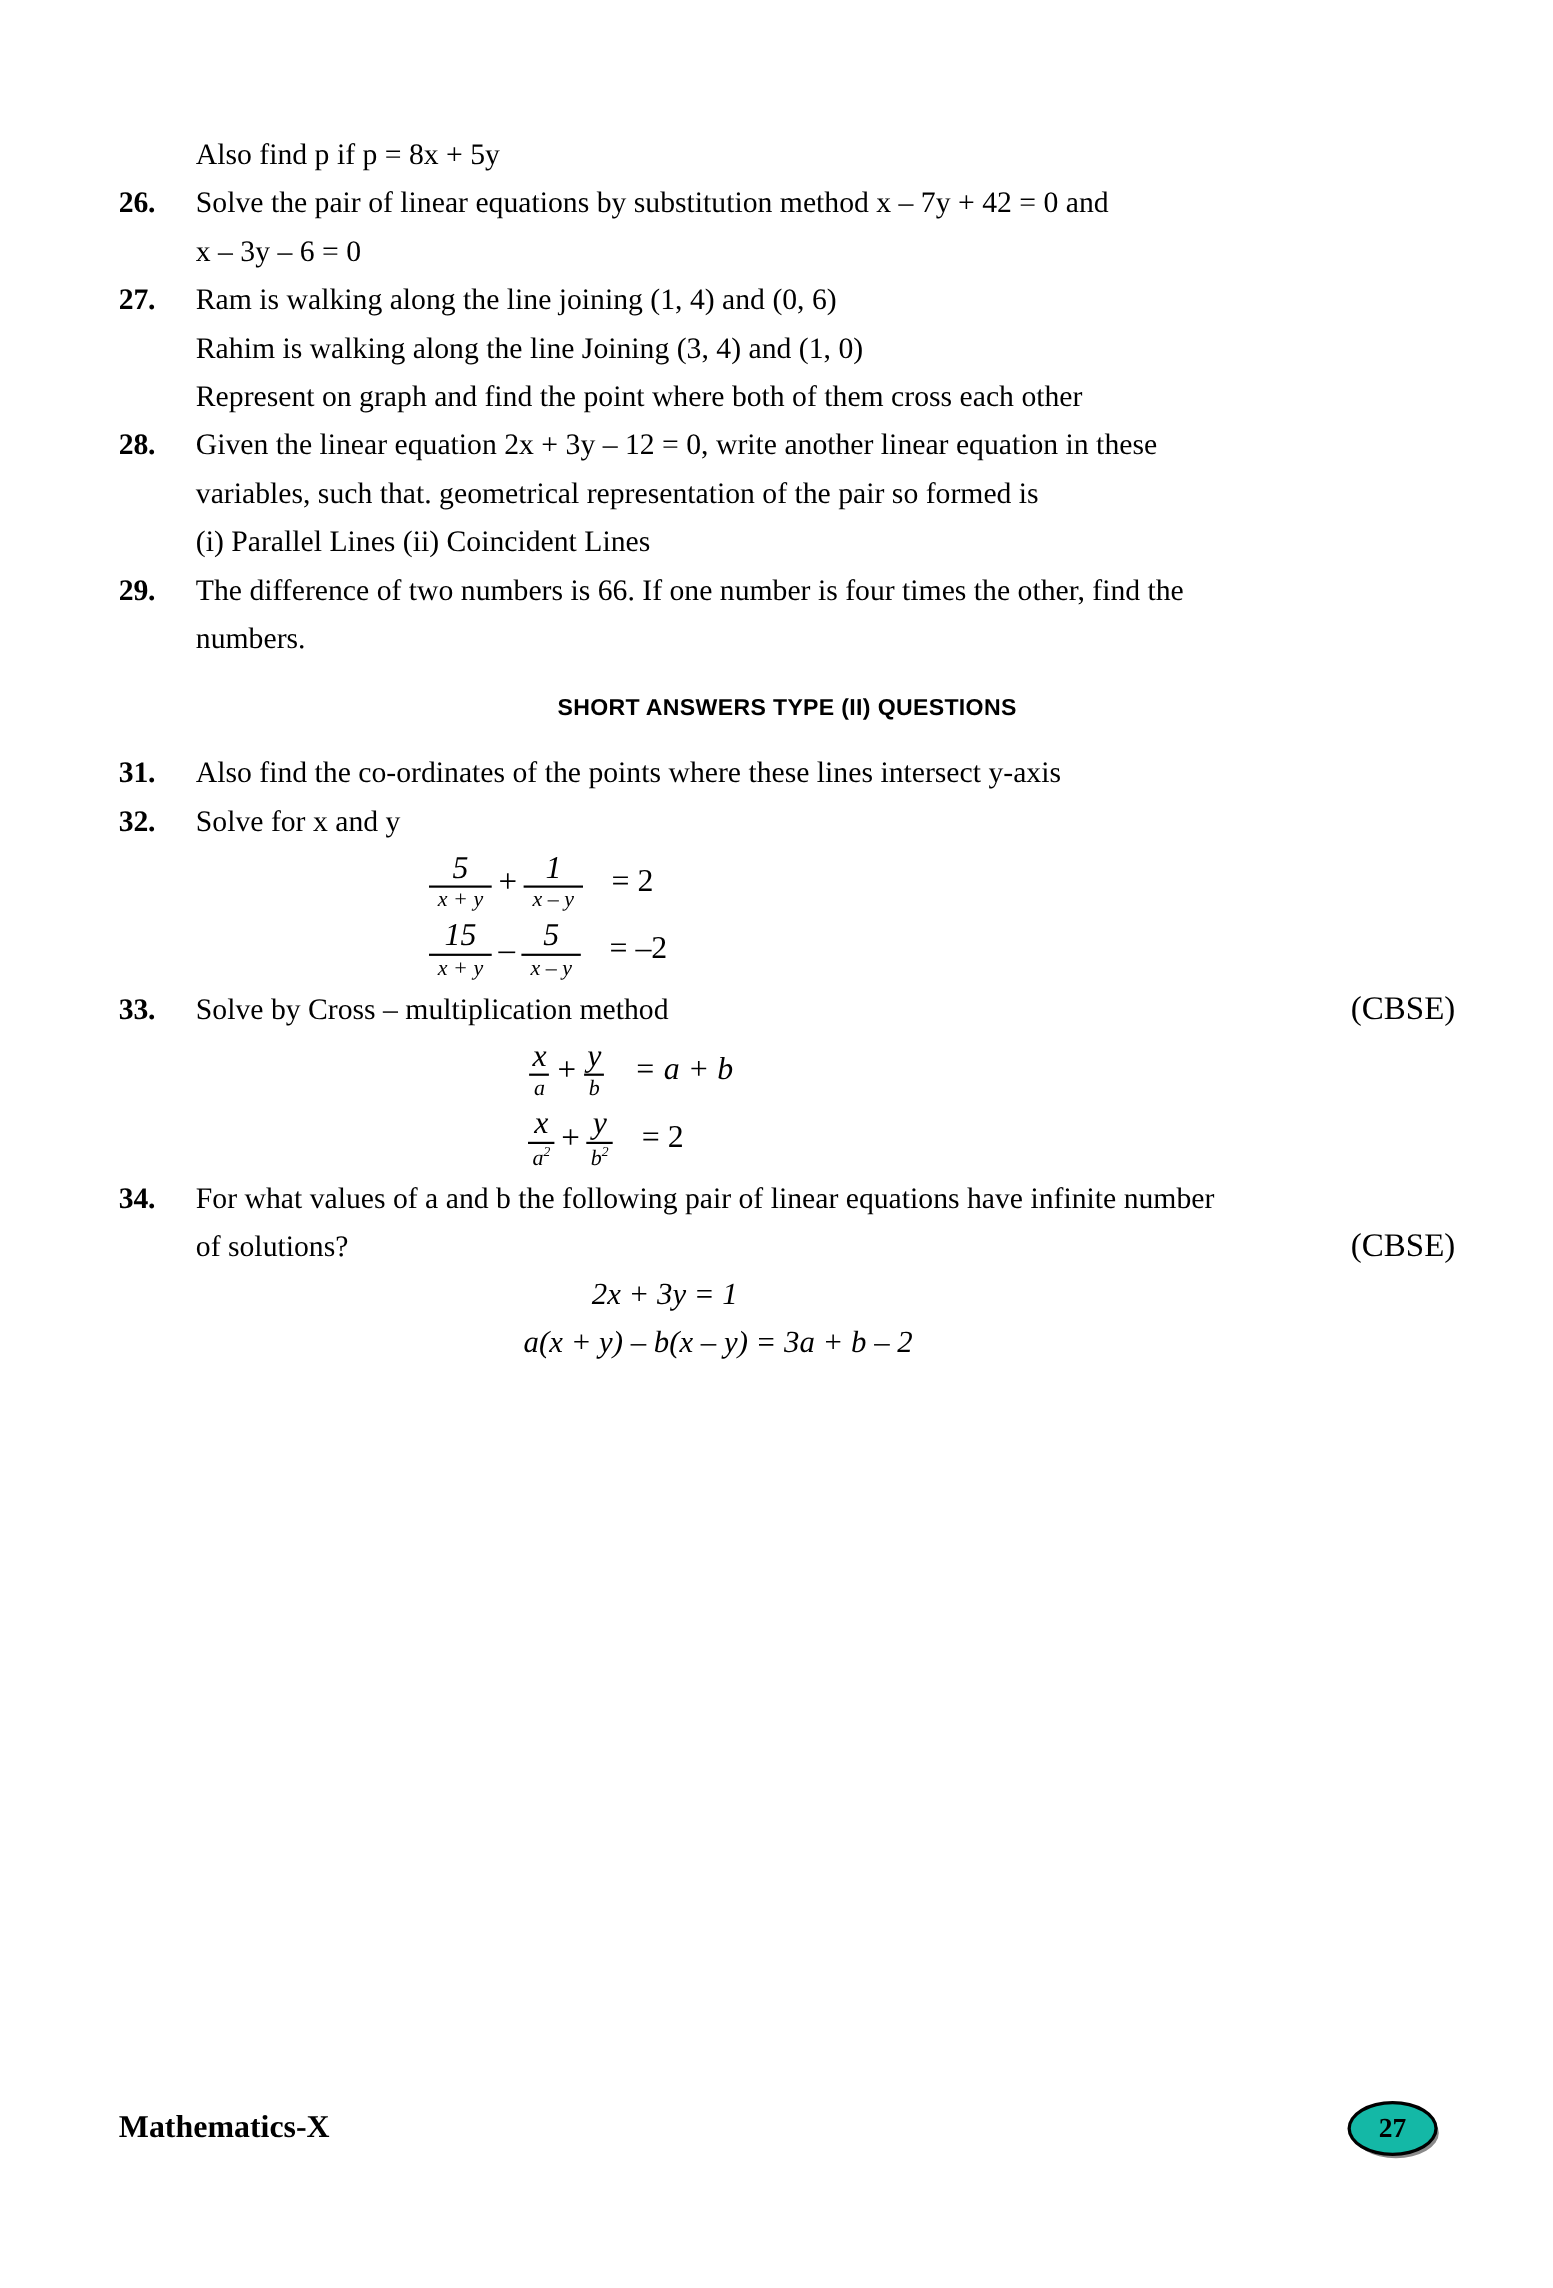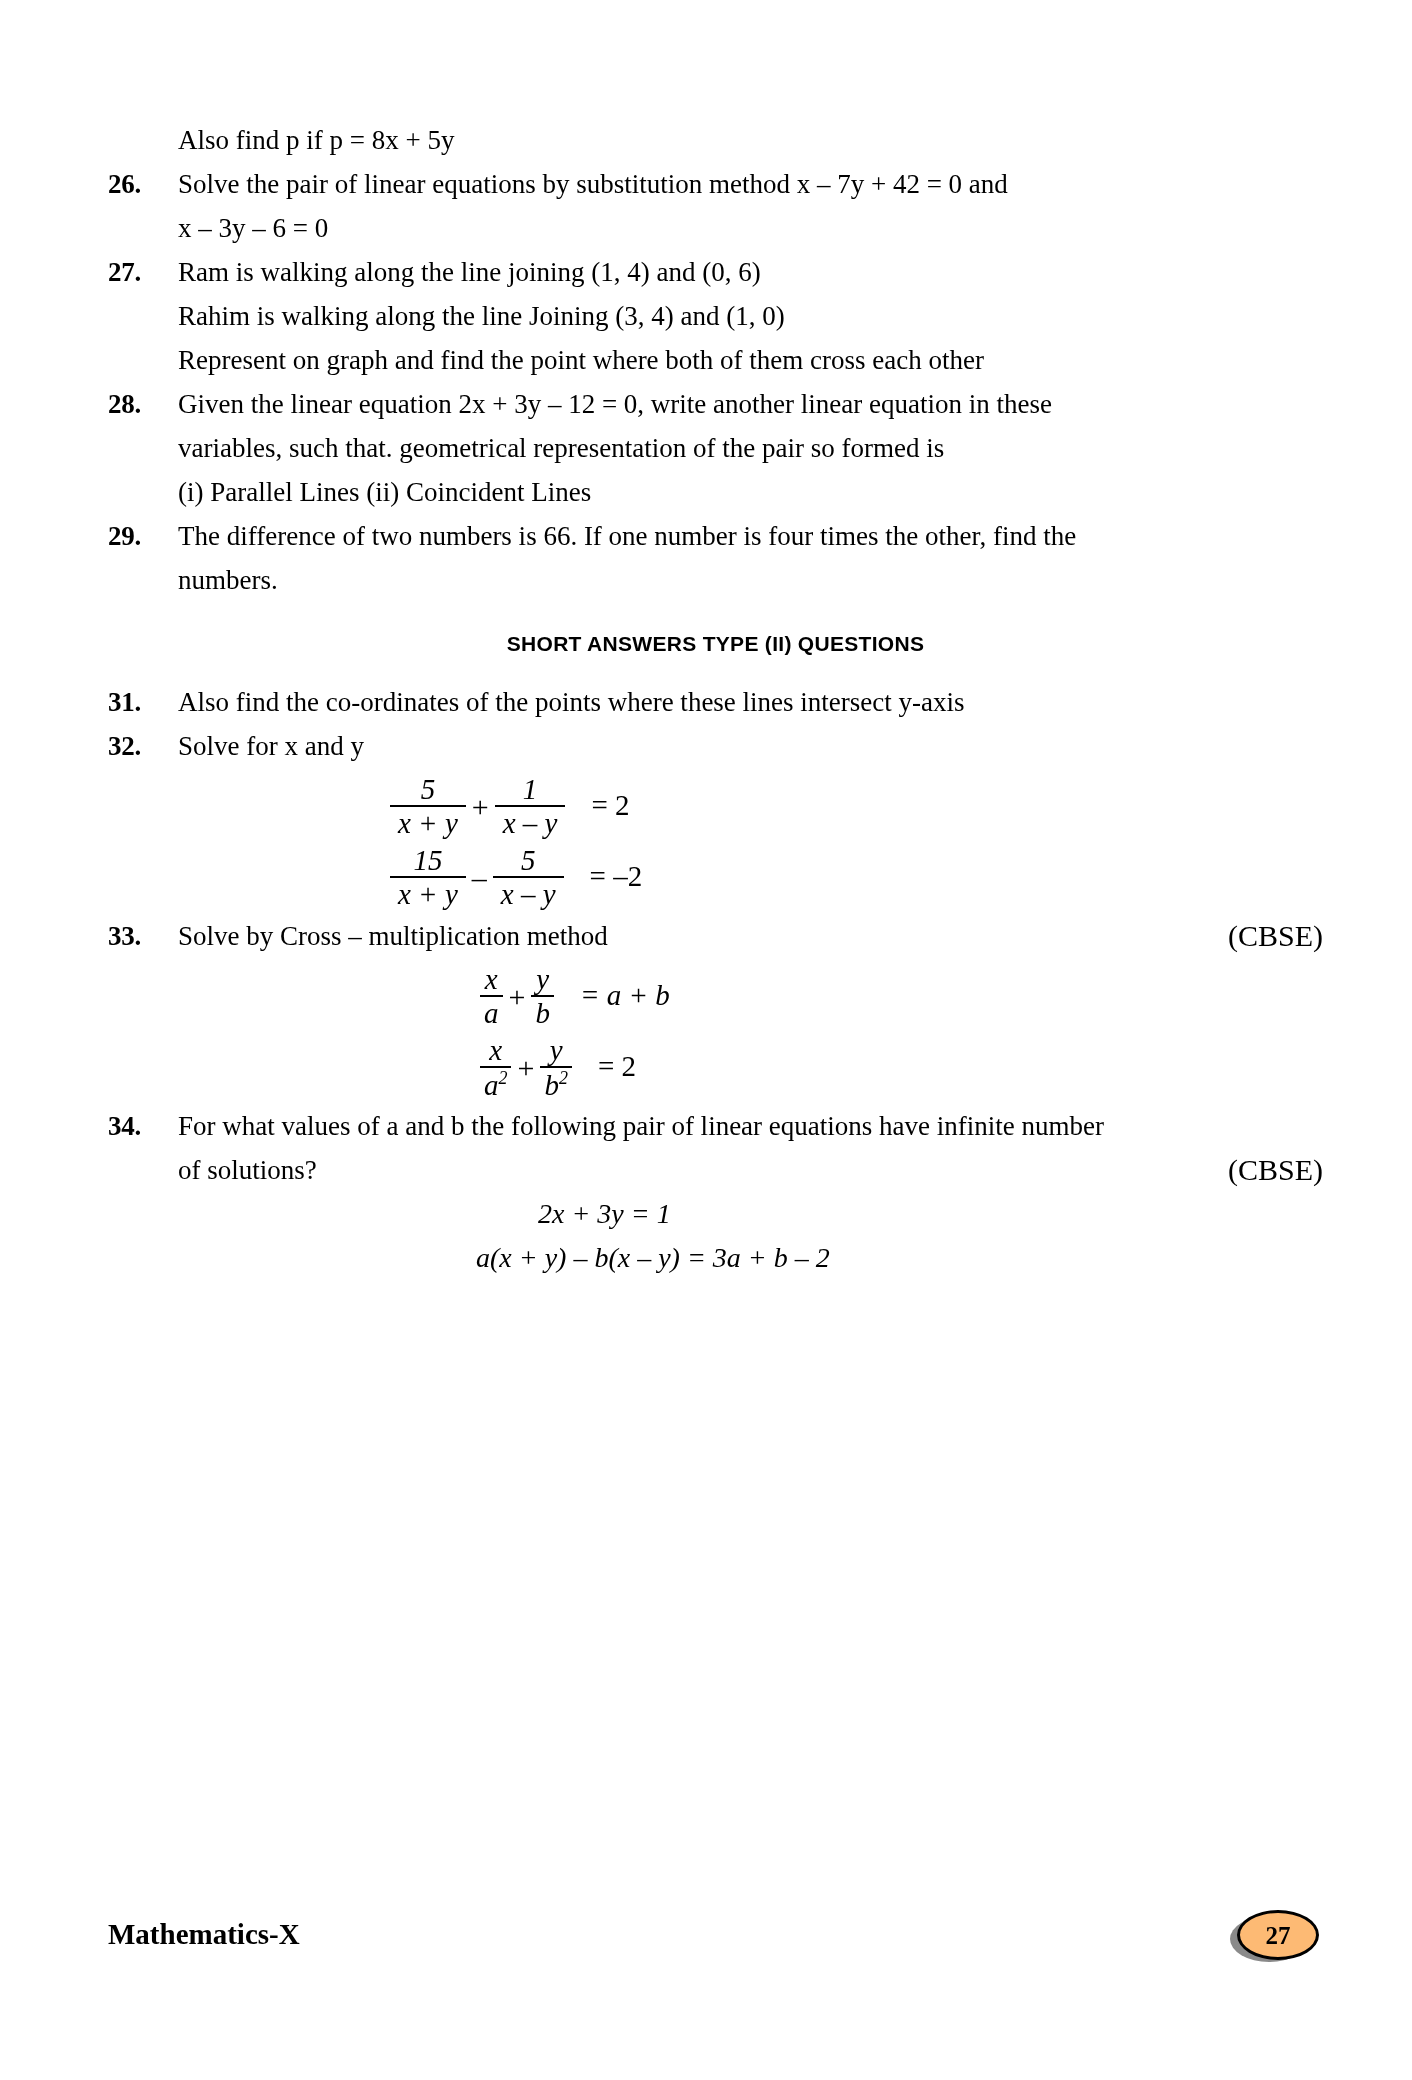--- a/index.html
+++ b/index.html
@@ -93,21 +93,21 @@
     margin: 0 2px;
     font-style: italic;
   }
   .frac .num {
     padding: 0 8px 1px 8px;
     font-size: 29px;
     line-height: 1.05;
   }
   .frac .den {
     padding: 1px 8px 0 8px;
-    font-size: 29px;
+    font-size: 20px;
     line-height: 1.05;
     border-top: 2px solid #000;
   }
   .frac.narrow .num, .frac.narrow .den { padding-left: 4px; padding-right: 4px; }
 
   .op {
     font-size: 30px;
     padding: 0 4px;
     font-style: normal;
   }
@@ -158,25 +158,25 @@
   }
   .page-badge .shadow {
     position: absolute;
     left: 5px; top: 6px;
     width: 78px; height: 46px;
     border-radius: 50%;
     background: #8a8a8a;
   }
   .page-badge .ellipse {
     position: absolute;
-    left: 12px; top: 0;
+    left: 0; top: 0;
     width: 76px; height: 44px;
     border: 3px solid #000;
     border-radius: 50%;
-    background: #fdba74;
+    background: #14b8a6;
     display: flex;
     align-items: center;
     justify-content: center;
   }
   .page-badge .pgnum {
     font-weight: bold;
     font-size: 25px;
     line-height: 1;
     font-family: "Liberation Serif", "DejaVu Serif", serif;
   }

